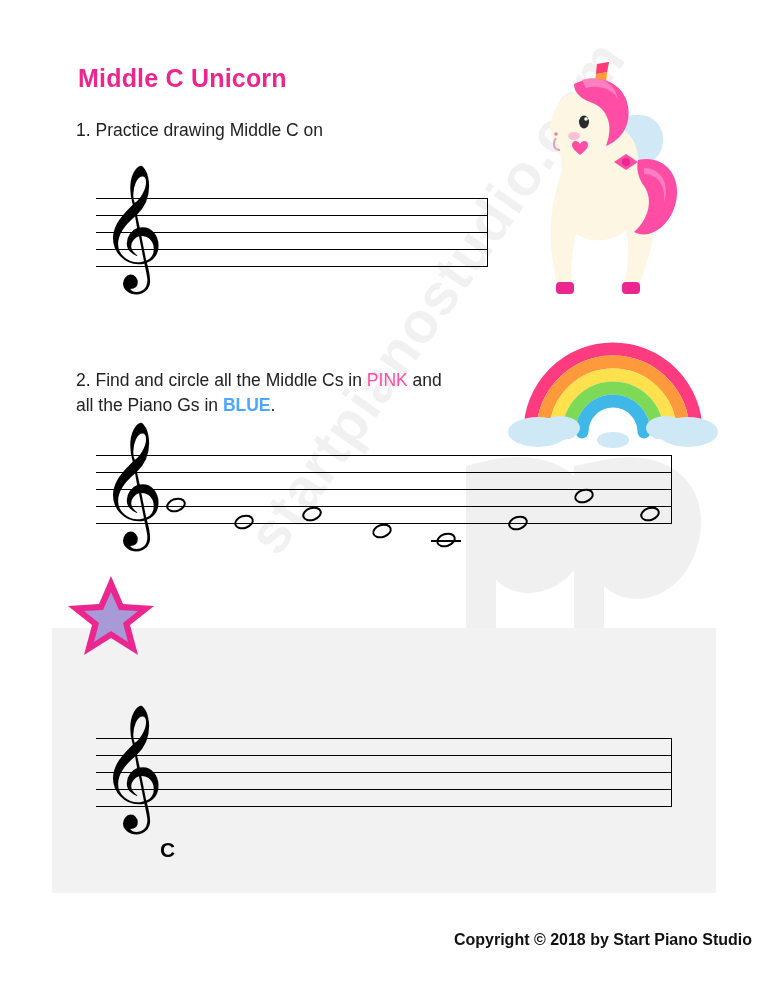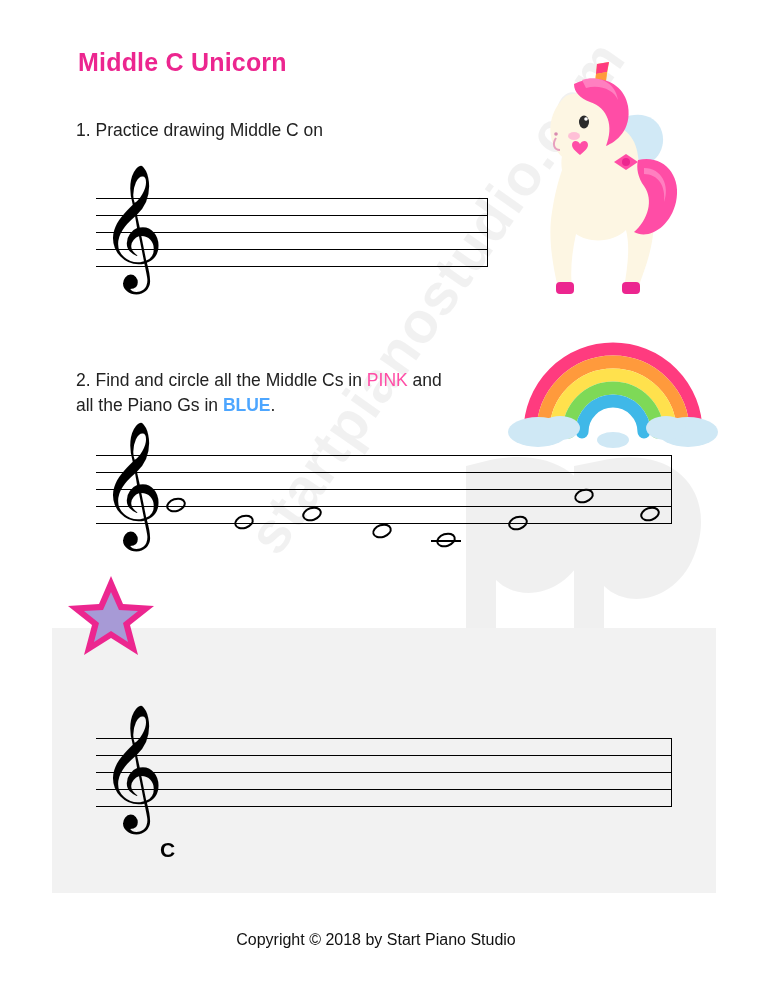--- a/index.html
+++ b/index.html
@@ -50,21 +50,21 @@
     top: 430px;
     width: 300px;
     height: 300px;
     opacity: 0.055;
   }
 
   
   .title {
     position: absolute;
     left: 78px;
-    top: 48px;
+    top: 64px;
     font-size: 25px;
     font-weight: bold;
     color: #ec268f;
     letter-spacing: 0.2px;
     z-index: 10;
   }
 
   
   .instr {
     position: absolute;
@@ -180,25 +180,26 @@
     color: #000;
     z-index: 11;
   }
 
   
   .footer {
     position: absolute;
     left: 0;
     right: 16px;
     top: 928px;
-    text-align: center;
+    text-align: right;
     font-size: 16px;
     line-height: 23px;
     color: #111;
     z-index: 10;
+    font-weight: bold;
   }
 </style>
 </head>
 <body>
 
 <div class="page">
 
   <div class="shade-box"></div>
 
   <div class="watermark">

